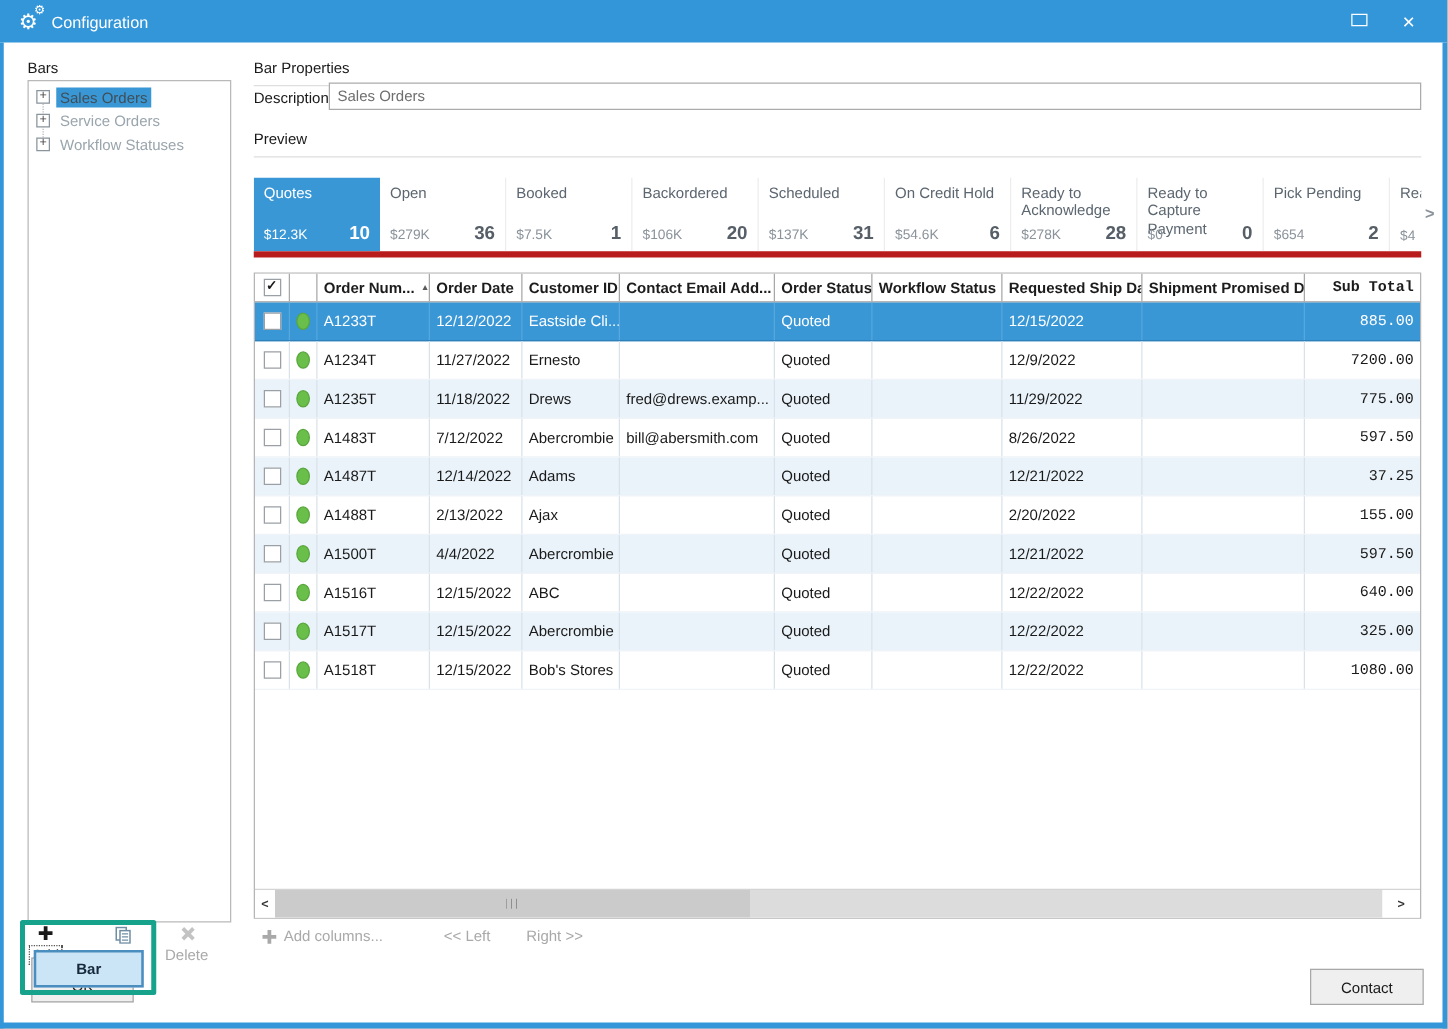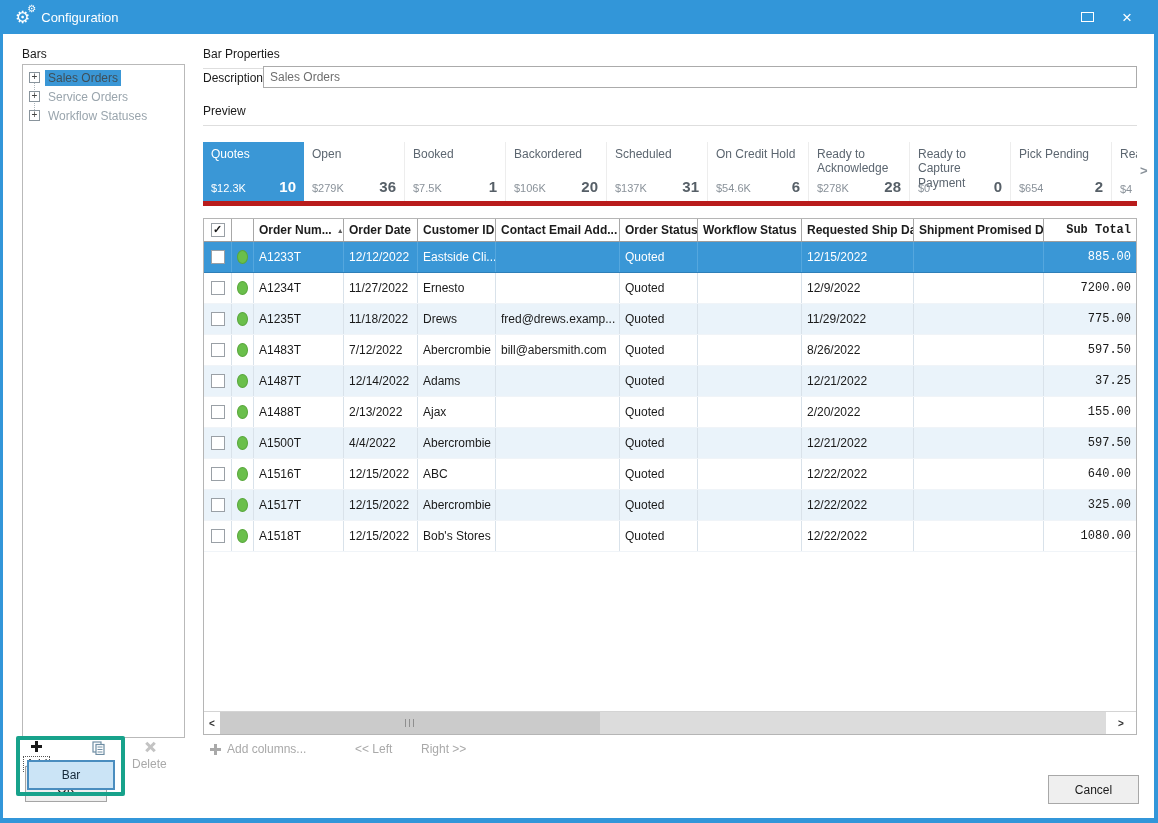--- a/index.html
+++ b/index.html
@@ -44,21 +44,21 @@
   .plus-icon.gray::before,.plus-icon.gray::after{background:#a9a9a9;}
   .x-icon{position:relative;width:11px;height:11px;display:inline-block;flex:none;}
   .x-icon::before,.x-icon::after{content:"";position:absolute;left:5px;top:0;width:3px;height:12px;background:#c3c3c3;}
   .x-icon::before{transform:rotate(45deg);}
   .x-icon::after{transform:rotate(-45deg);}
 
   .ok-btn{position:absolute;left:25px;top:766px;width:82px;height:36px;background:#efefef;border:1px solid #a5a5a5;
     font:12px "Liberation Sans",sans-serif;color:#1a1a1a;display:flex;align-items:flex-end;justify-content:center;padding-bottom:5px;box-sizing:border-box;cursor:pointer;}
   .bar-popup{position:absolute;left:27px;top:760px;width:84px;height:26px;background:#cbe4f6;border:2px solid #4a8dbf;z-index:5;
     display:flex;align-items:center;justify-content:center;}
-  .bar-popup-item{font-size:12px;color:#15293a;cursor:pointer;}
+  .bar-popup-item{font-size:12px;color:#15293a;cursor:pointer;font-weight:bold;}
   .annotation{position:absolute;left:16px;top:736px;width:101px;height:52px;border:4px solid var(--annotation);border-radius:2px;z-index:6;pointer-events:none;}
 
   
   .section{position:absolute;left:203px;width:934px;font-size:12px;color:#1a1a1a;padding-bottom:7px;border-bottom:1px solid #dedede;}
   .section.bp{top:47px;}
   .section.pv{top:104px;}
   .desc-label{position:absolute;left:203px;top:71px;font-size:12px;color:#1a1a1a;}
   .desc-input{position:absolute;left:263px;top:66px;width:874px;height:22px;border:1px solid #ababab;box-sizing:border-box;
     font:12px "Liberation Sans",sans-serif;color:#6e6e6e;padding:0 6px;background:#fff;}
 
@@ -462,14 +462,14 @@
     </div>
   </div>
 
   <div class="footer-item" id="add-cols">
     <span class="plus-icon gray"></span>
     <span>Add columns...</span>
   </div>
   <div class="footer-item" id="move-left">&lt;&lt; Left</div>
   <div class="footer-item" id="move-right">Right &gt;&gt;</div>
 
-  <button class="cancel-btn">Cancel</button>
+  <button class="cancel-btn">Contact</button>
 </div>
 
 </body></html>

